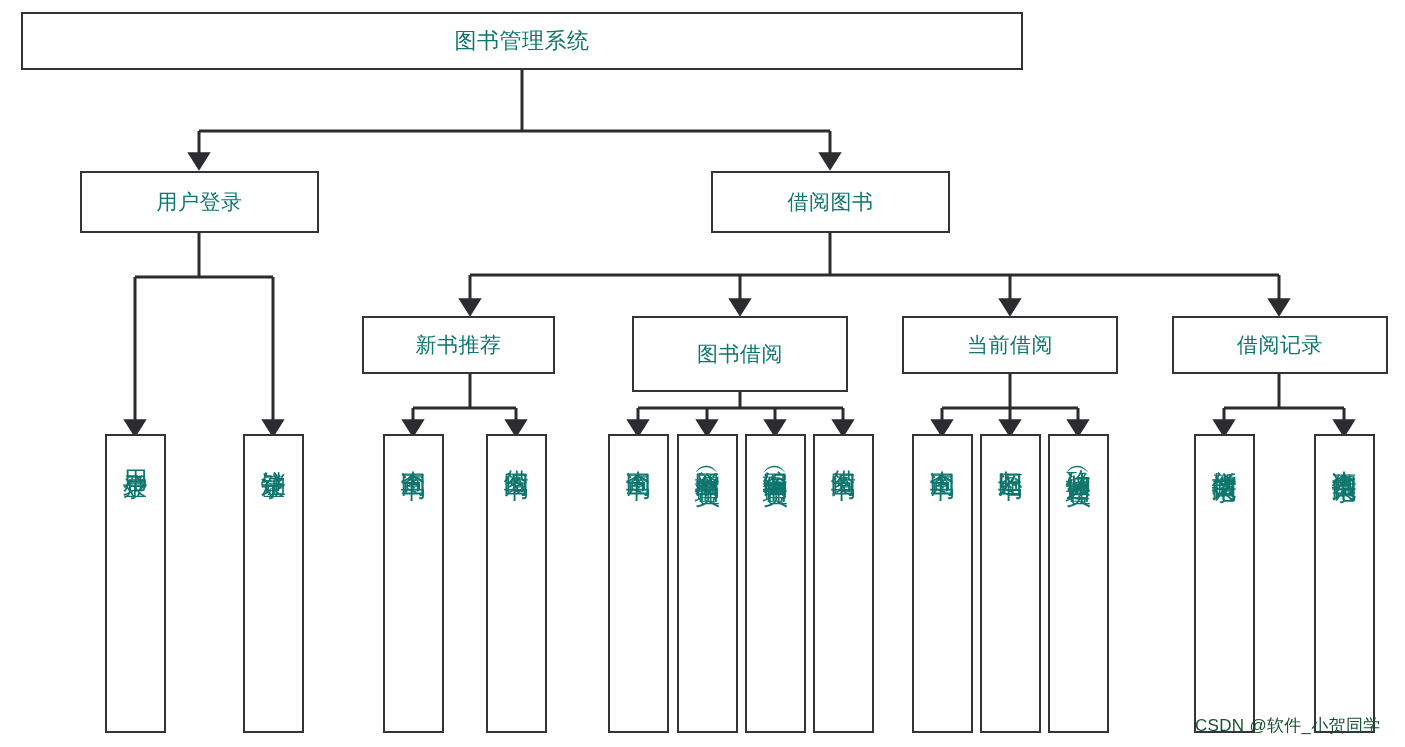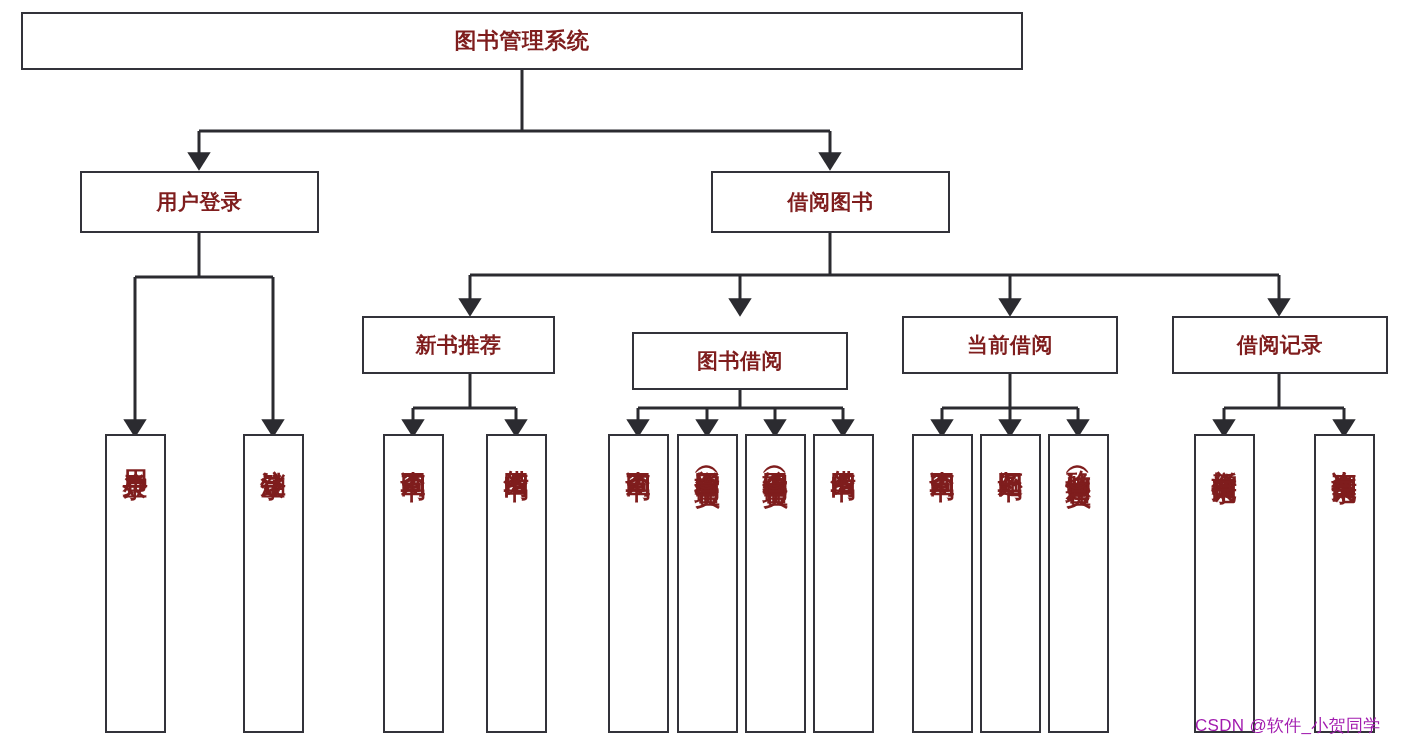--- a/index.html
+++ b/index.html
@@ -28,22 +28,21 @@
     display:flex;
     align-items:center;
     justify-content:center;
     text-align:center;
     z-index:2;
   }
   .node .lbl{
     display:block;
     line-height:1.30;
     letter-spacing:0.5px;
-    color:#7f1d1d;
-    font-weight:bold;
+    color:#0f766e;
   }
   
   .node.horiz .lbl{
     font-size:21px;
     white-space:nowrap;
   }
   .node.root .lbl{ font-size:22px; }
   
   .node.vert{
     align-items:flex-start;
@@ -55,21 +54,21 @@
     font-size:25px;
     line-height:1.05;
     letter-spacing:2px;
   }
   .node.vert.tall .lbl{ font-size:25px; }
   #watermark{
     position:absolute;
     left:1195px;
     top:714px;
     font-size:17px;
-    color:#a21caf;
+    color:#14532d;
     white-space:nowrap;
     z-index:5;
     letter-spacing:0.3px;
   }
 </style>
 </head>
 <body>
 
 <div id="canvas">
 
@@ -130,21 +129,21 @@
   <div class="node horiz" style="left:80px; top:171px; width:239px; height:62px;">
     <span class="lbl">用户登录</span>
   </div>
   <div class="node horiz" style="left:711px; top:171px; width:239px; height:62px;">
     <span class="lbl">借阅图书</span>
   </div>
 
   <div class="node horiz" style="left:362px; top:316px; width:193px; height:58px;">
     <span class="lbl">新书推荐</span>
   </div>
-  <div class="node horiz" style="left:632px; top:332px; width:216px; height:58px;">
+  <div class="node horiz" style="left:632px; top:316px; width:216px; height:76px;">
     <span class="lbl">图书借阅</span>
   </div>
   <div class="node horiz" style="left:902px; top:316px; width:216px; height:58px;">
     <span class="lbl">当前借阅</span>
   </div>
   <div class="node horiz" style="left:1172px; top:316px; width:216px; height:58px;">
     <span class="lbl">借阅记录</span>
   </div>
 
   <div class="node vert" style="left:105px; top:434px; width:61px; height:299px;">

